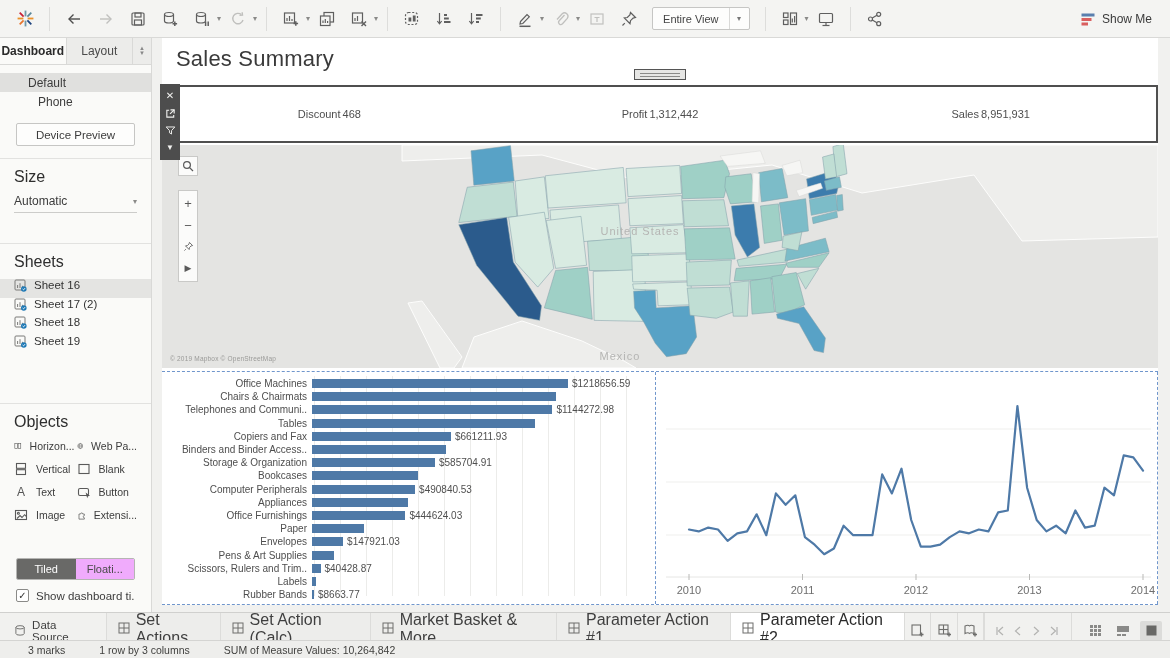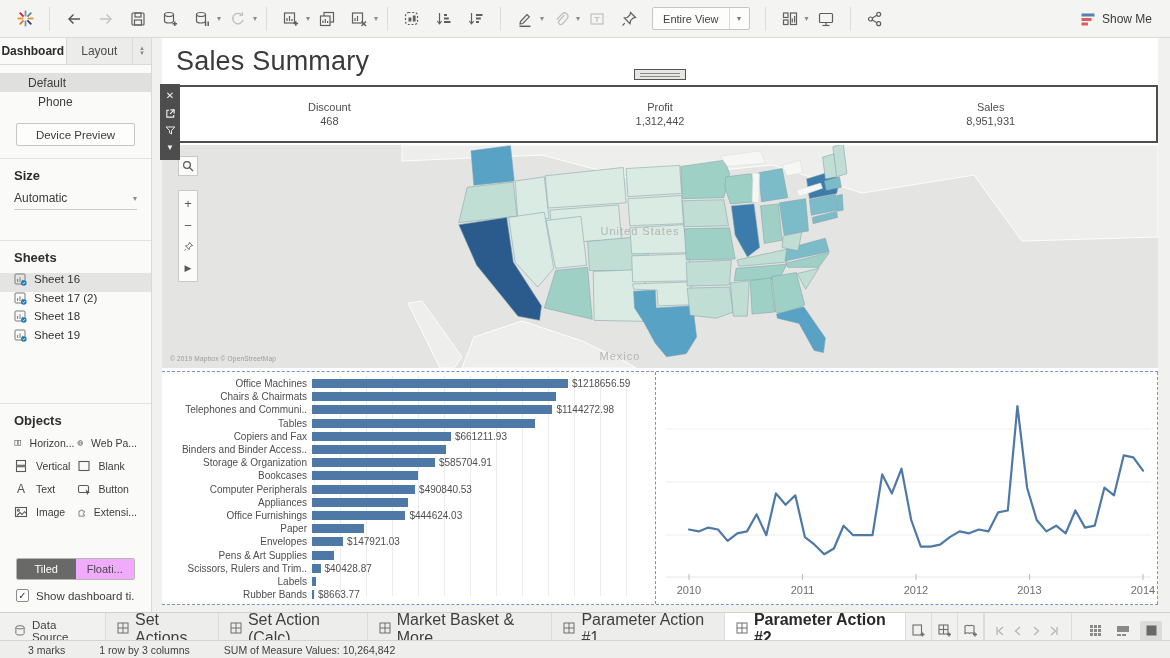--- a/index.html
+++ b/index.html
@@ -29,41 +29,41 @@
   .side-tabs{display:flex;height:27px;border-bottom:1px solid #d9d9d7;background:#ececea;font-size:12px}
   .side-tab{flex:1;display:flex;align-items:center;justify-content:center;color:#4a4a4a;border-right:1px solid #d9d9d7}
   .side-tab.active{background:#fafaf8;font-weight:bold;color:#2b2b2b}
   .side-tab-ctl{width:18px;display:flex;flex-direction:column;align-items:center;justify-content:center;font-size:6px;color:#888;line-height:5px}
   .device-list{padding:8px 0 4px}
   .device-row{height:19px;display:flex;align-items:center;font-size:12px;color:#3c3c3c;padding-left:28px}
   .device-row.selected{background:#e0e0de}
   .device-row.indent{padding-left:38px}
   .preview-btn{margin:8px 16px 12px;height:23px;border:1px solid #c6c6c4;background:#fdfdfc;border-radius:2px;display:flex;align-items:center;justify-content:center;font-size:11.5px;color:#3c3c3c}
   .side-sec{border-top:1px solid #e2e2e0;padding:9px 14px 10px}
-  .sec-label{font-size:13px;font-weight:bold;color:#2e2e2e;margin-bottom:8px}
+  .sec-label{font-size:16px;font-weight:normal;color:#2e2e2e;margin-bottom:8px}
   .dd-row{display:flex;align-items:center;justify-content:space-between;border-bottom:1px solid #ccccca;padding-bottom:4px;font-size:12px;color:#3c3c3c}
   .dd-row .caret{margin:0}
   .sheet-row{display:flex;align-items:flex-start;gap:7px;height:18.5px;font-size:11.5px;color:#333;margin:0 -14px;padding:0 14px}
   .sheet-row.selected{background:#e4e4e2}
   .obj-grid{display:grid;grid-template-columns:1fr 1fr;row-gap:9px;column-gap:2px}
   .obj-cell{display:flex;align-items:center;gap:8px;font-size:10.5px;color:#3c3c3c;white-space:nowrap;overflow:hidden}
   .tf-toggle{display:flex;margin:14px 16px 0;height:22px;border:1px solid #b5b5b3;border-radius:2px;overflow:hidden}
   .tf-seg{flex:1;display:flex;align-items:center;justify-content:center;font-size:11px;color:#4a4a4a;background:#f0abfc}
   .tf-seg.active{background:#696967;color:#fff}
   .chk-row{display:flex;align-items:center;gap:7px;margin:13px 16px 0;font-size:11.5px;color:#3c3c3c;white-space:nowrap;overflow:hidden}
   .chk-box{width:13px;height:13px;border:1px solid #8a8a88;background:#fff;border-radius:2px;display:flex;align-items:center;justify-content:center;font-size:10px;color:#333;flex:none}
 
   
-  .dash-title{position:absolute;left:14px;top:8px;font-size:27px;color:#3a3a3a;letter-spacing:.2px}
+  .dash-title{position:absolute;left:14px;top:8px;font-size:22px;color:#3a3a3a;letter-spacing:.2px}
   .grip{position:absolute;left:472px;top:31px;width:52px;height:11px;background:#e6e6e4;border:1px solid #555;display:flex;flex-direction:column;justify-content:center;gap:2px;padding:0 5px;z-index:6}
   .grip i{display:block;height:1px;background:#8a8a88}
   .zone-strip{position:absolute;left:-2px;top:46px;width:20px;height:76px;background:#4d4d4d;z-index:7;display:flex;flex-direction:column;align-items:center;justify-content:space-between;padding:4px 0}
   .zone-strip .zi{color:#f2f2f0;font-size:10px;line-height:12px;display:flex;align-items:center;justify-content:center;width:16px;height:15px}
   .summary-band{position:absolute;left:0;top:47px;width:996px;height:58px;background:#fff;border:2px solid #4f4f4f;display:flex}
-  .metric{flex:1;display:flex;flex-direction:column;align-items:center;justify-content:center;gap:2px}
+  .metric{flex:1;display:flex;flex-direction:row;align-items:center;justify-content:center;gap:2px}
   .metric .m-label{font-size:11px;color:#4e4e4e}
   .metric .m-value{font-size:11px;color:#4e4e4e}
   .map-zone{position:absolute;left:0;top:107px;width:996px;height:223px;background:#e4e4e2;overflow:hidden}
   .map-zone svg.geo{position:absolute;left:0;top:0}
   .map-attrib{position:absolute;left:8px;bottom:6px;font-size:6.5px;color:#9a9a98;letter-spacing:.2px}
   .map-controls{position:absolute;left:16px;top:11px;width:20px;z-index:5}
   .mc-box{width:20px;background:#fbfbfa;border:1px solid #c9c9c7;display:flex;align-items:center;justify-content:center}
   .mc-search{height:20px;margin-bottom:14px}
   .mc-group{height:92px;flex-direction:column;justify-content:space-around;padding:2px 0}
   .mc-cell{width:100%;height:22px;display:flex;align-items:center;justify-content:center;color:#5a5a5a;font-size:13px}
@@ -75,21 +75,21 @@
   .bar-row{display:flex;align-items:center;height:13.2px}
   .bar-cat{width:150px;text-align:right;padding-right:5px;font-size:10px;color:#4e4e4e;white-space:nowrap;flex:none}
   .bar-rect{height:9px;flex:none}
   .bar-val{margin-left:4px;font-size:10px;color:#4f4f4f;white-space:nowrap}
   .line-zone{position:relative;width:503px;height:100%;border-left:1px dashed #7096cc;border-right:1px dashed #7096cc}
 
   
   .tabstrip{position:absolute;left:0;top:612px;width:1170px;height:36px;background:#f1f1ef;border-top:1px solid #d0d0ce;display:flex;align-items:stretch}
   .ds-tab{display:flex;align-items:center;gap:6px;padding:0 14px;font-size:11.5px;color:#3f3f3f;border-right:1px solid #dcdcda}
   .sheet-tab{display:flex;align-items:center;gap:6px;padding:0 11px;font-size:16px;color:#3f3f3f;background:#ededeb;border-right:1px solid #dcdcda;border-bottom:3px solid transparent}
-  .sheet-tab.active{background:#fff;font-weight:bold;color:#2a2a2a}
+  .sheet-tab.active{background:#fff;font-weight:normal;color:#2a2a2a}
   .newbtn{width:28px;display:flex;align-items:center;justify-content:center;border-right:1px solid #dcdcda}
   .strip-right{margin-left:auto;display:flex;align-items:center;padding-right:8px;gap:2px}
   .pager{display:flex;align-items:center;gap:8px;padding:0 10px;border-left:1px solid #dcdcda;height:100%}
   .viewmodes{display:flex;align-items:center;gap:6px;padding-left:12px;border-left:1px solid #dcdcda;height:100%}
   .vm{width:22px;height:20px;display:flex;align-items:center;justify-content:center;border-radius:2px}
   .vm.active{background:#dcdcda}
   .statusbar{position:absolute;left:0;top:640px;width:1170px;height:18px;background:#eeeeec;border-top:1px solid #d4d4d2;display:flex;align-items:center;font-size:10.5px;color:#3f3f3d;padding-left:28px;gap:34px}
 </style>
 </head>
 <body>

